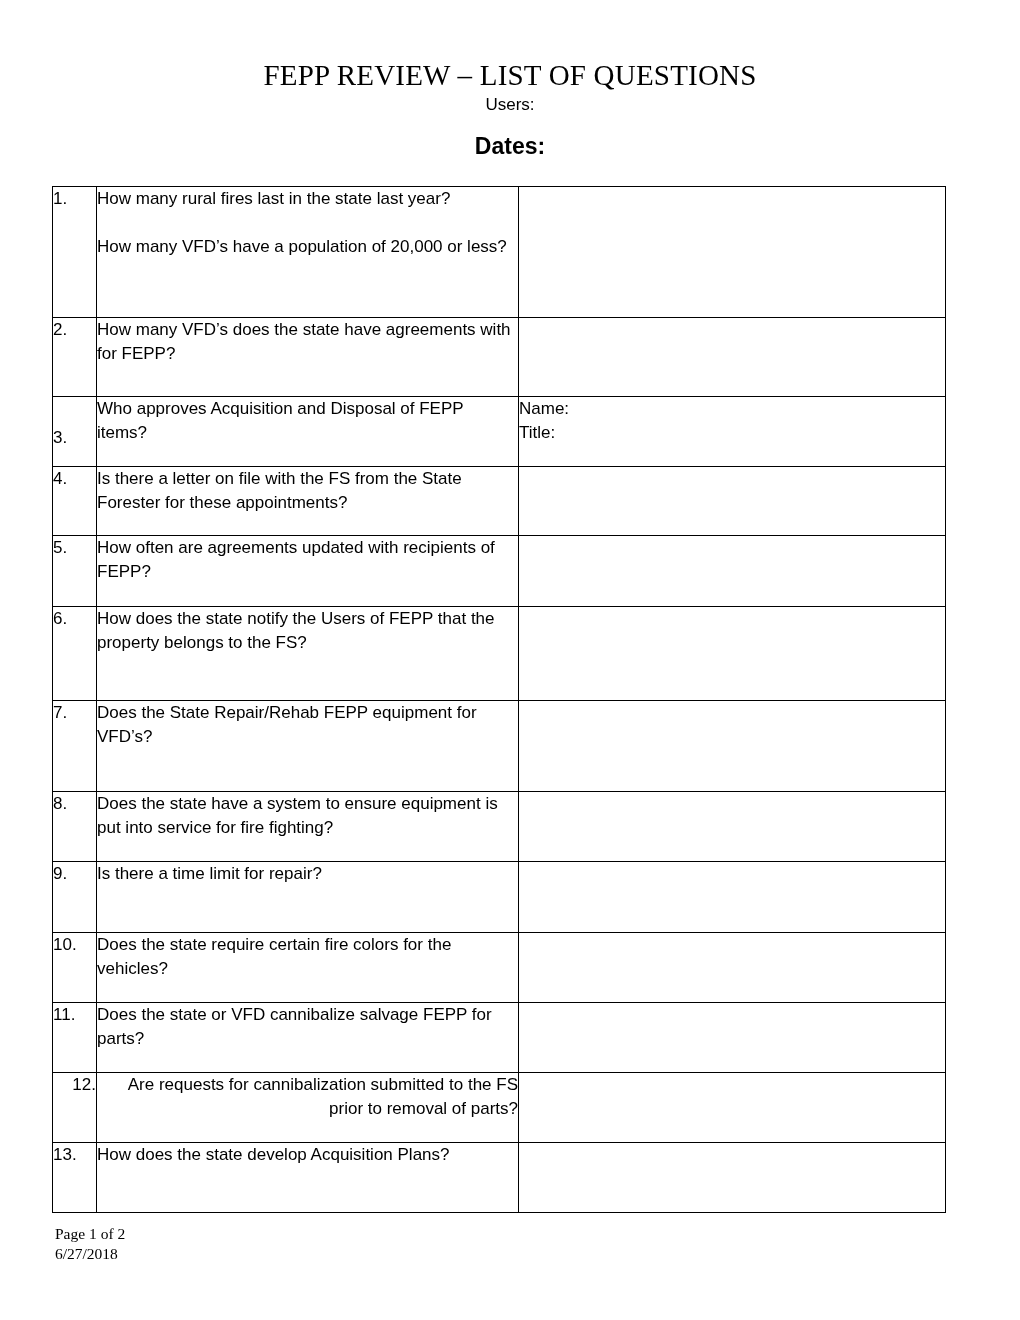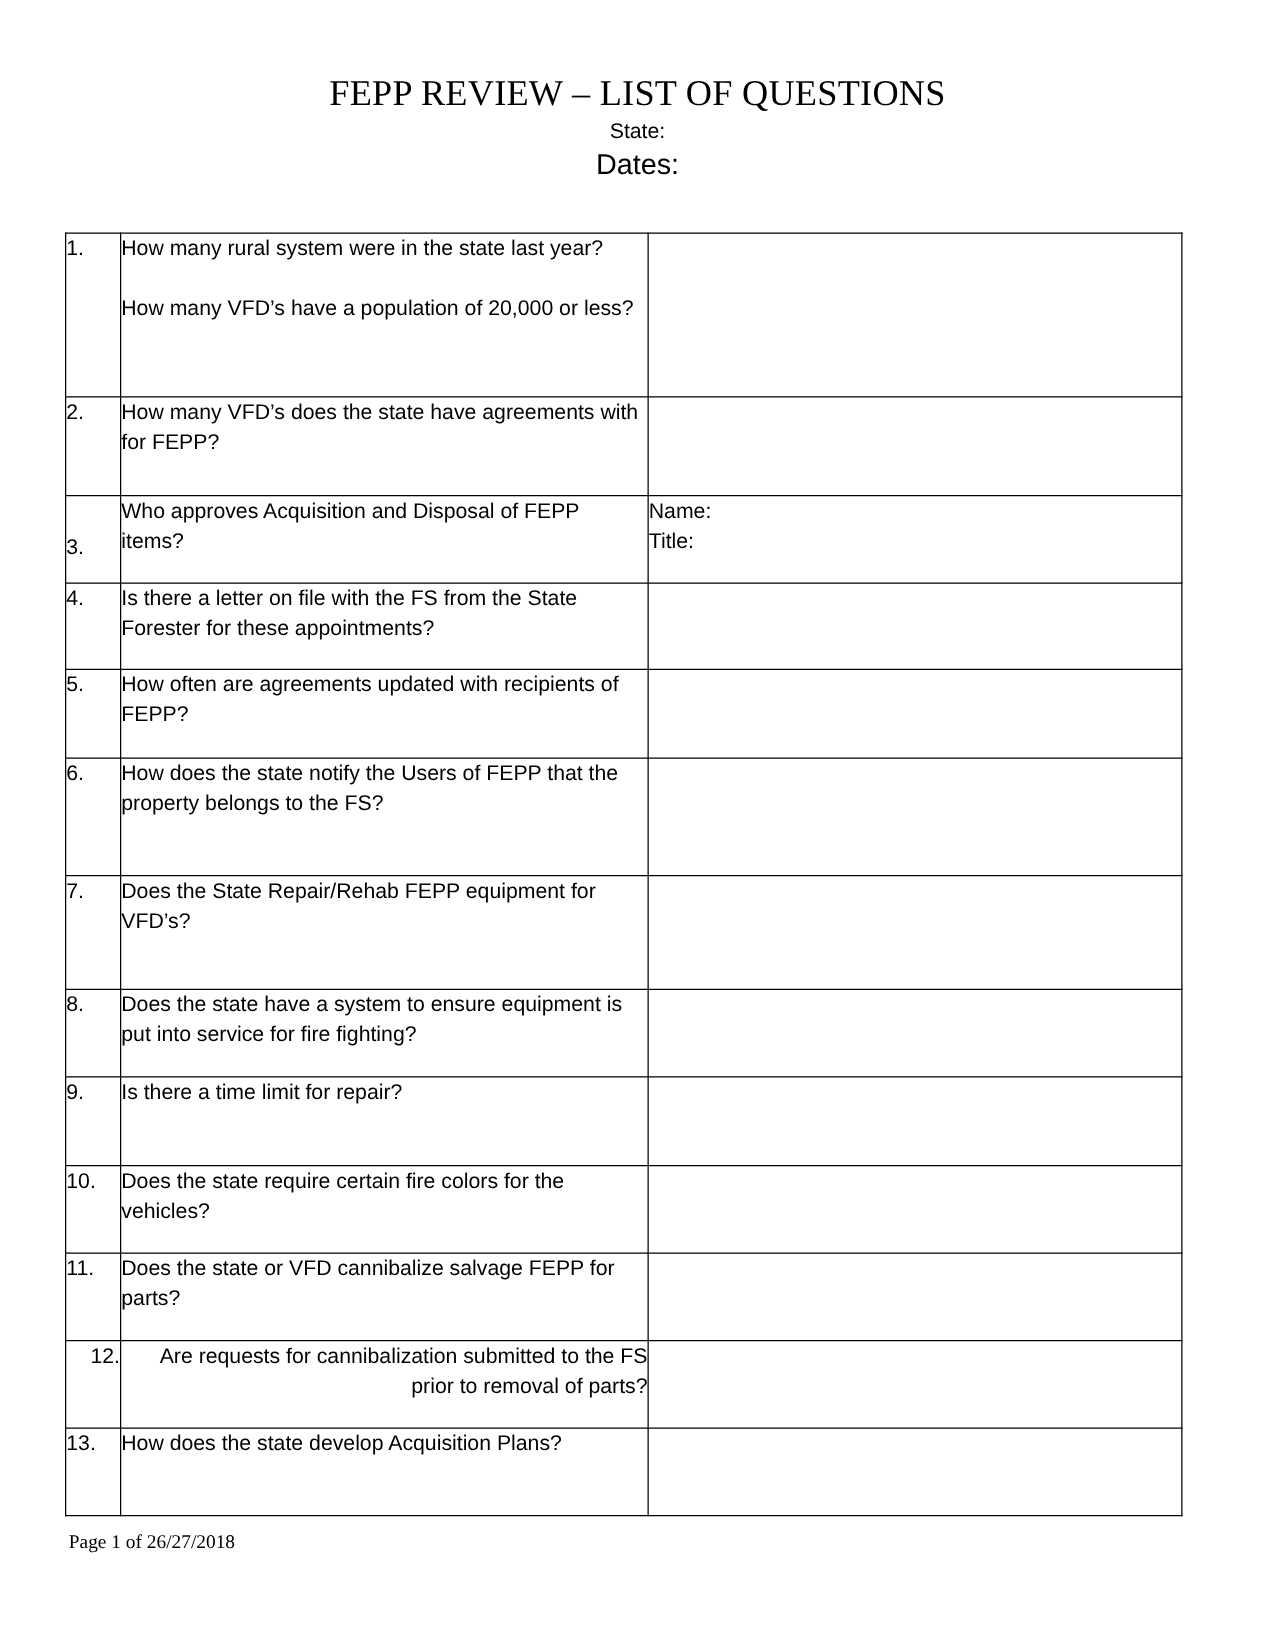--- a/index.html
+++ b/index.html
@@ -42,21 +42,22 @@
   .state-line {
     font-family: "Liberation Sans", sans-serif;
     font-size: 17px;
     line-height: 22px;
     margin-top: 2px;
   }
   .dates-line {
     font-family: "Liberation Sans", sans-serif;
     font-size: 23px;
     line-height: 28px;
-    margin-top: 1px;
+    margin-top: 16px;
+    font-weight: bold;
   }
 
   
   .qtable {
     position: absolute;
     left: 52px;
     top: 186px;
     width: 893px;
     border-collapse: collapse;
     table-layout: fixed;
@@ -93,49 +94,50 @@
   .q-para + .q-para { margin-top: 24px; }
   .a-line { margin: 0; }
 
   
   .footer {
     position: absolute;
     left: 55px;
     top: 1224px;
     width: 855px;
     display: flex;
-    justify-content: flex-start;
+    justify-content: space-between;
     align-items: baseline;
     font-family: "Liberation Serif", serif;
     font-size: 15.5px;
     line-height: 20px;
+    flex-direction: column;
   }
 </style>
 </head>
 <body>
 
 <div class="page">
 
   <div class="heading">
     <div class="doc-title">FEPP REVIEW – LIST OF QUESTIONS</div>
-    <div class="state-line">State:</div>
+    <div class="state-line">Users:</div>
     <div class="dates-line">Dates:</div>
   </div>
 
   <table class="qtable">
     <colgroup>
       <col class="col-num">
       <col class="col-q">
       <col class="col-a">
     </colgroup>
     <tbody id="qtable-body">
         <tr style="height: 131px;">
           <td class="num-cell">1.</td>
           <td class="q-cell">
-            <p class="q-para">How many rural system were in the state last year?</p>
+            <p class="q-para">How many rural fires last in the state last year?</p>
             <p class="q-para">How many VFD’s have a population of 20,000 or less?</p>
           </td>
           <td class="a-cell"></td>
         </tr>
         <tr style="height: 79px;">
           <td class="num-cell">2.</td>
           <td class="q-cell">
             <p class="q-para">How many VFD’s does the state have agreements with for FEPP?</p>
           </td>
           <td class="a-cell"></td>

